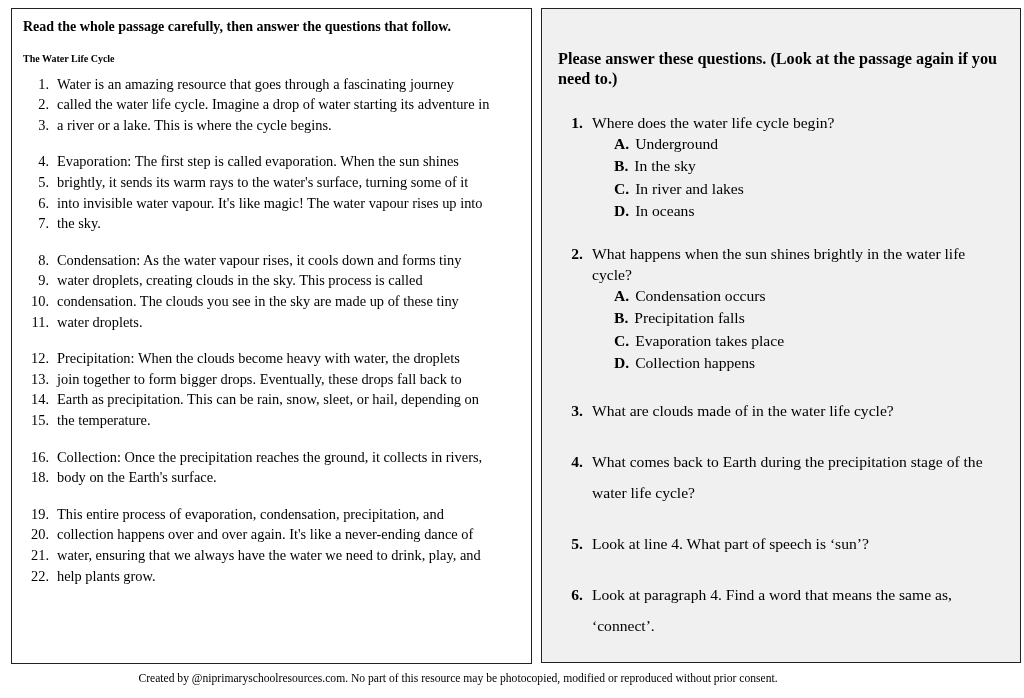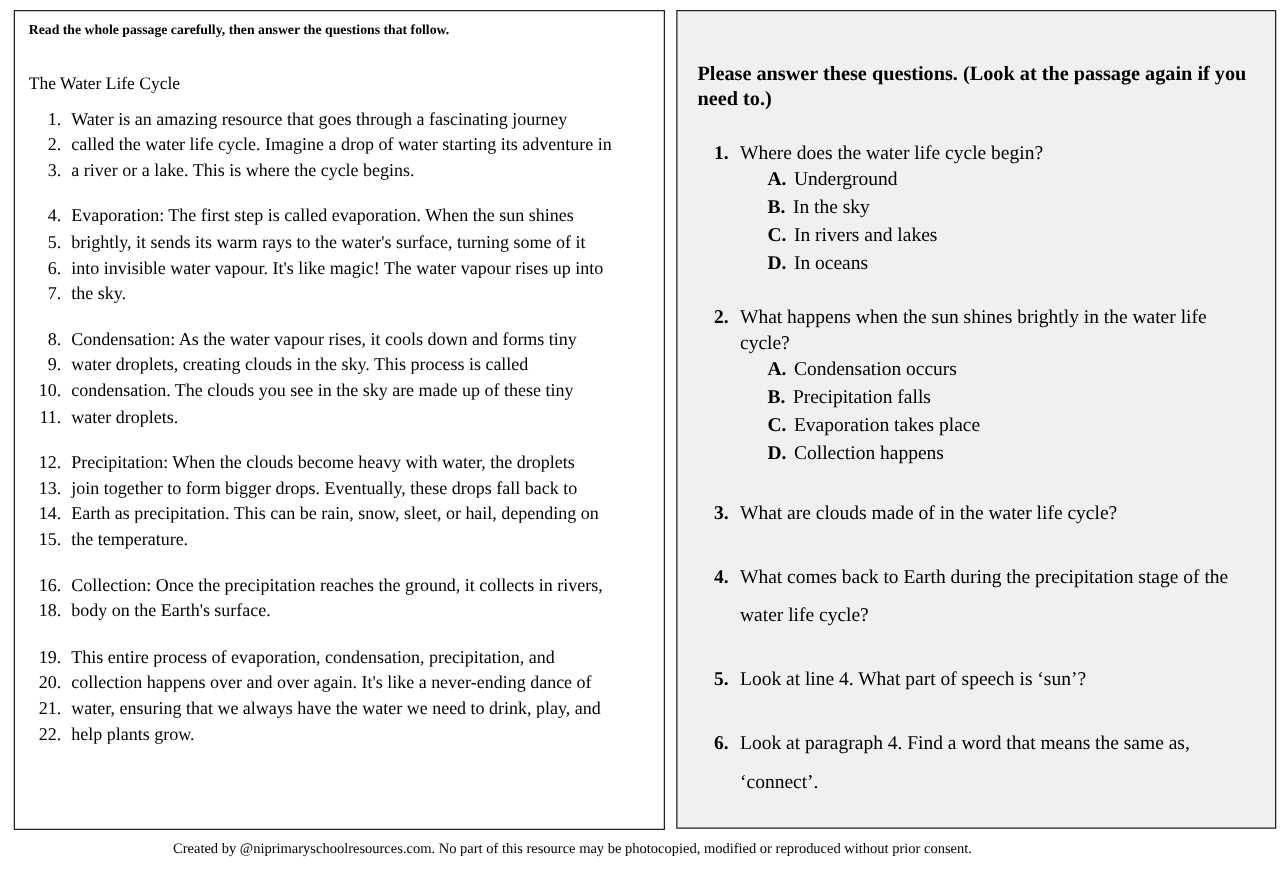--- a/index.html
+++ b/index.html
@@ -43,30 +43,30 @@
     top: 8px;
     width: 480px;
     height: 655px;
     background: #f0f0f0;
     padding: 40px 14px 0 16px;
   }
 
   
   .instruction {
     font-weight: bold;
-    font-size: 11px;
+    font-size: 14px;
     line-height: 1.26;
     margin: 0 0 4px 0;
   }
 
   .passage-title {
-    font-weight: normal;
-    font-size: 14px;
+    font-weight: bold;
+    font-size: 10px;
     line-height: 1.2;
-    margin: 28px 0 9px 0;
+    margin: 17px 0 9px 0;
   }
 
   .para {
     margin: 0 0 16px 0;
   }
   .para:last-child { margin-bottom: 16px; }
 
   .line {
     display: flex;
     align-items: baseline;
@@ -271,21 +271,21 @@
             <div class="option">
               <span class="opt-letter">A.</span>
               <span>Underground</span>
             </div>
             <div class="option">
               <span class="opt-letter">B.</span>
               <span>In the sky</span>
             </div>
             <div class="option">
               <span class="opt-letter">C.</span>
-              <span>In rivers and lakes</span>
+              <span>In river and lakes</span>
             </div>
             <div class="option">
               <span class="opt-letter">D.</span>
               <span>In oceans</span>
             </div>
           </div>
         </div>
         <div class="q-block">
           <div class="question q-tight">
             <span class="q-num">2.</span>

